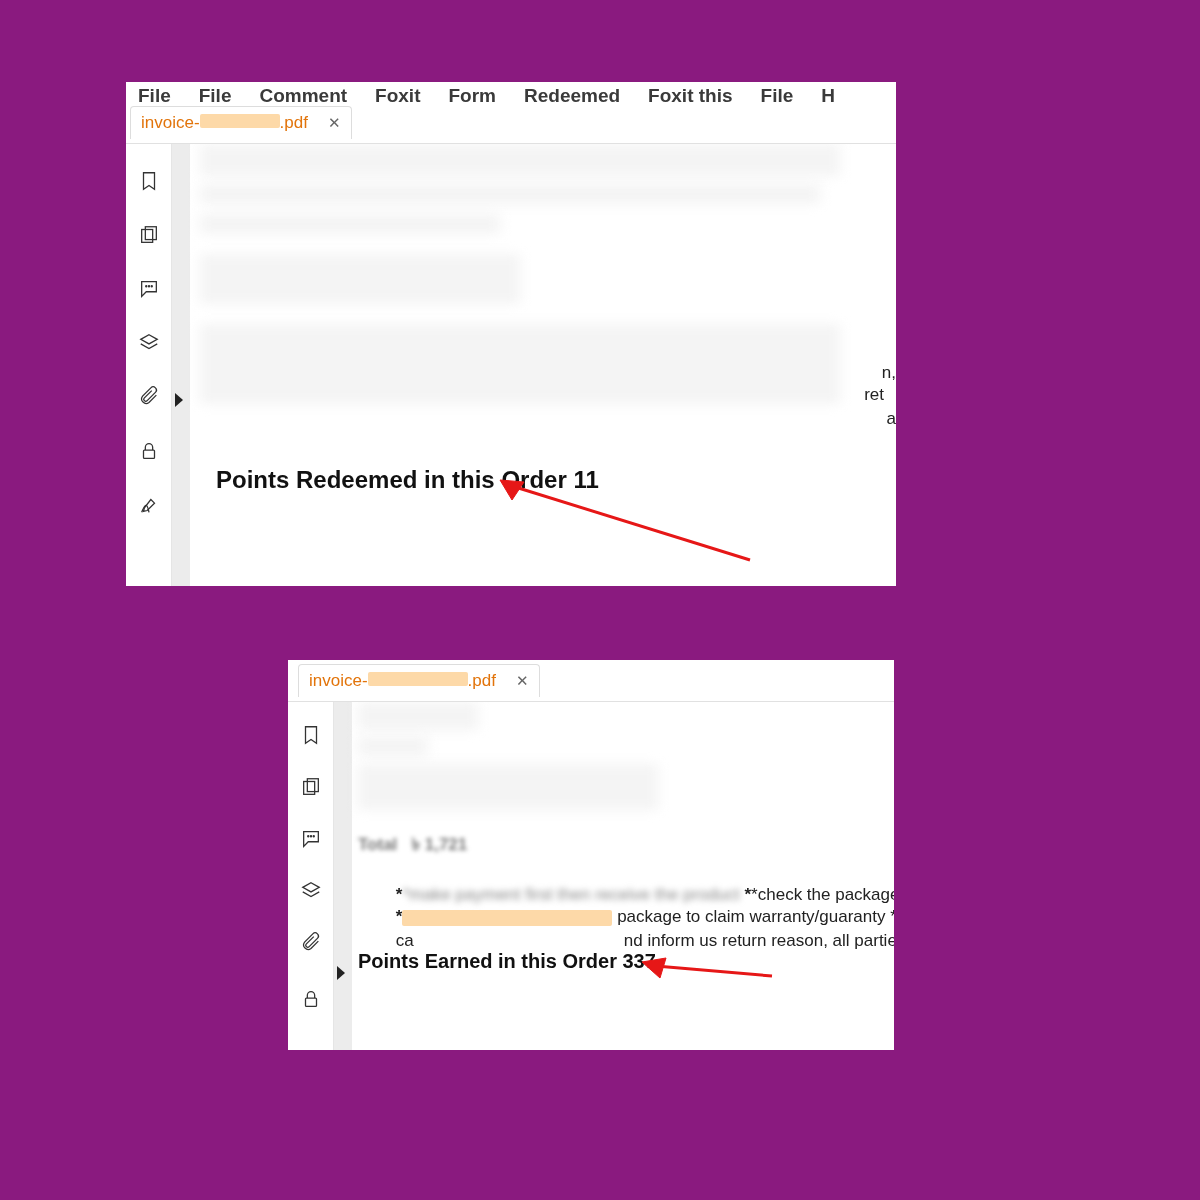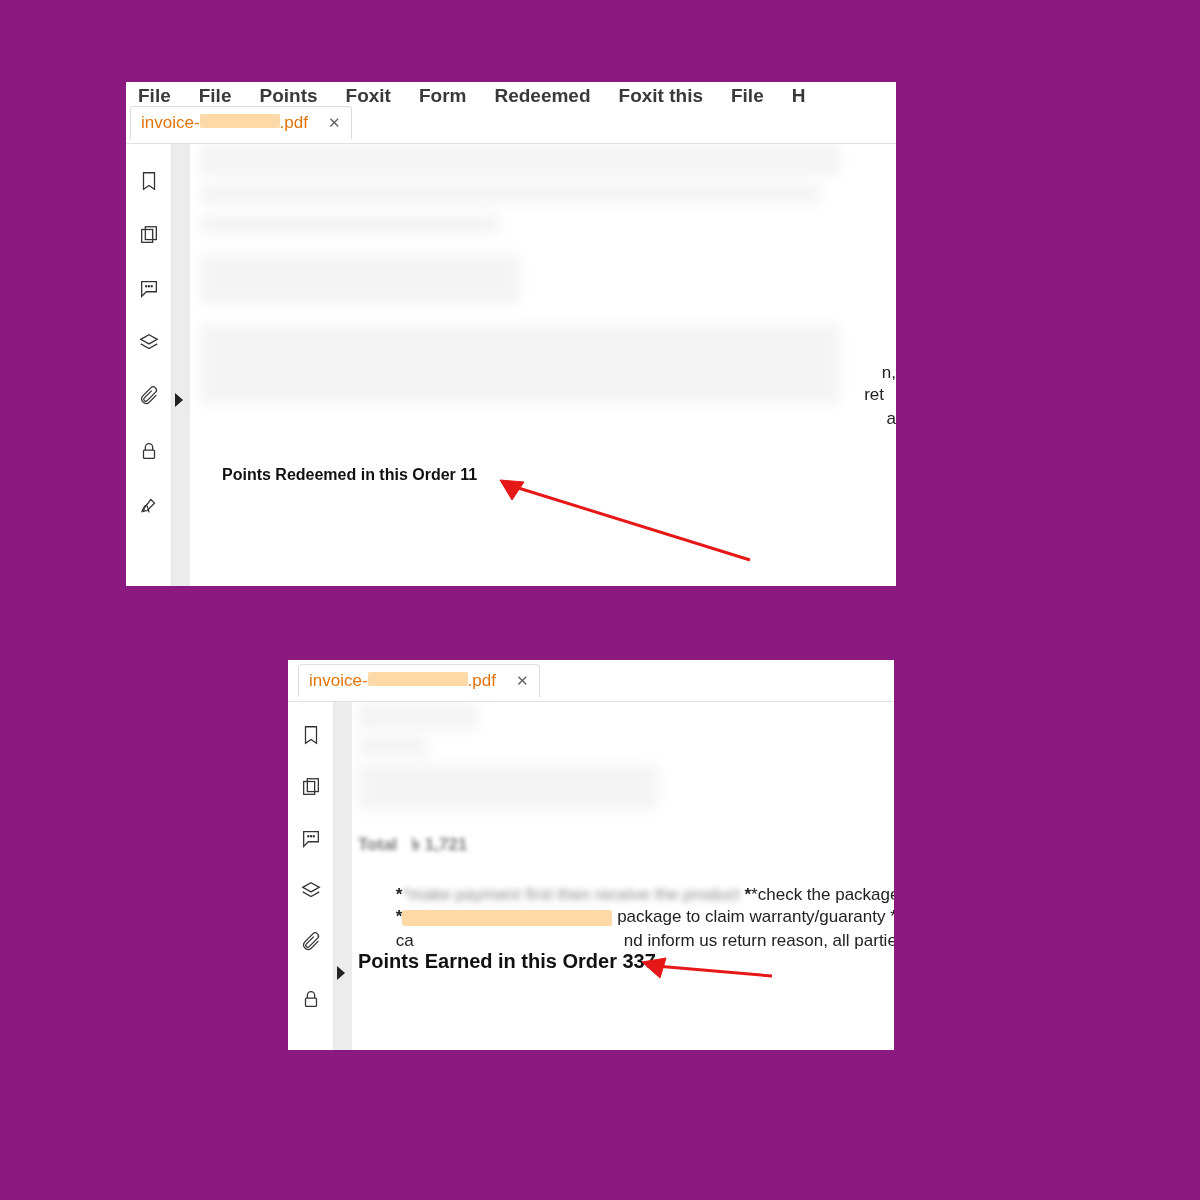--- a/index.html
+++ b/index.html
@@ -123,21 +123,21 @@
       color: #222;
       line-height: 22px;
       white-space: pre;
     }
 
     .headline {
       position: absolute;
       font-weight: 700;
       color: #111;
     }
-    .win1 .headline { font-size: 16px; left: 32px; top: 322px; }
+    .win1 .headline { font-size: 24px; left: 26px; top: 322px; }
     .win2 .headline { font-size: 20px; left: 6px;  top: 248px; }
 
     
     .arrow {
       position: absolute;
       pointer-events: none;
     }
     .arrow line, .arrow polygon { stroke: #e61717; fill: #e61717; }
     .arrow line { stroke-width: 3; }
 
@@ -152,21 +152,21 @@
     }
   </style>
 </head>
 <body>
 
 <div class="win win1">
 
   <div class="menustrip">
     <span>File</span>
     <span>File</span>
-    <span>Points</span>
+    <span>Comment</span>
     <span>Foxit</span>
     <span>Form</span>
     <span>Redeemed</span>
     <span>Foxit this</span>
     <span>File</span>
     <span>H</span>
   </div>
 
   <div class="tabbar">
     <div class="tab">

